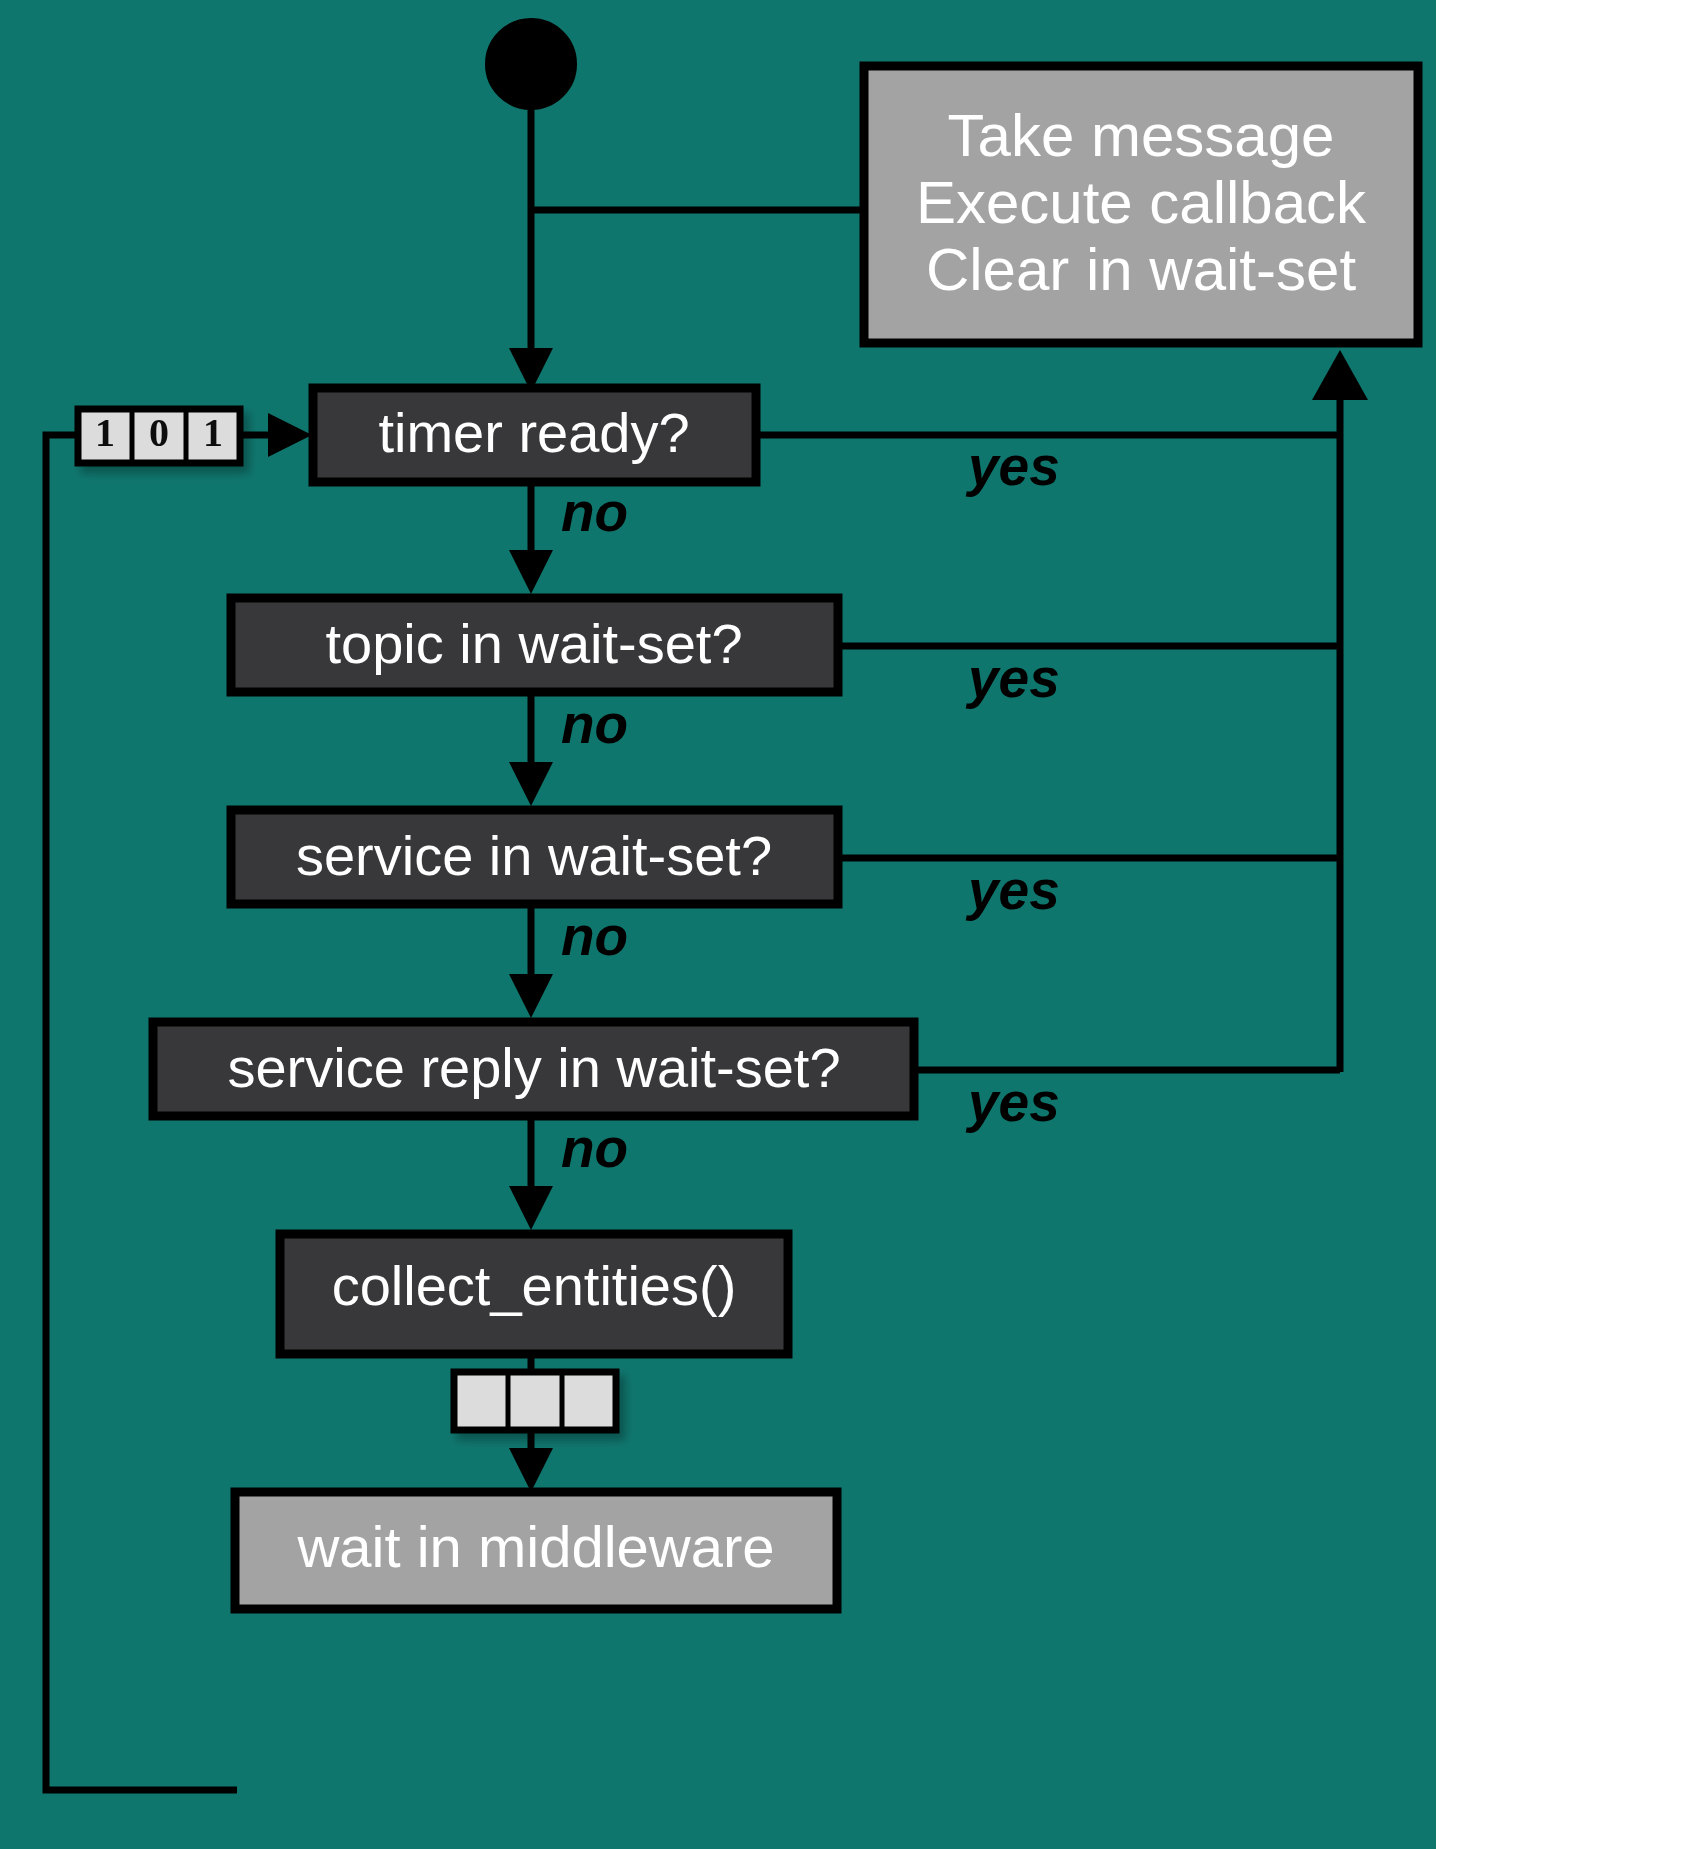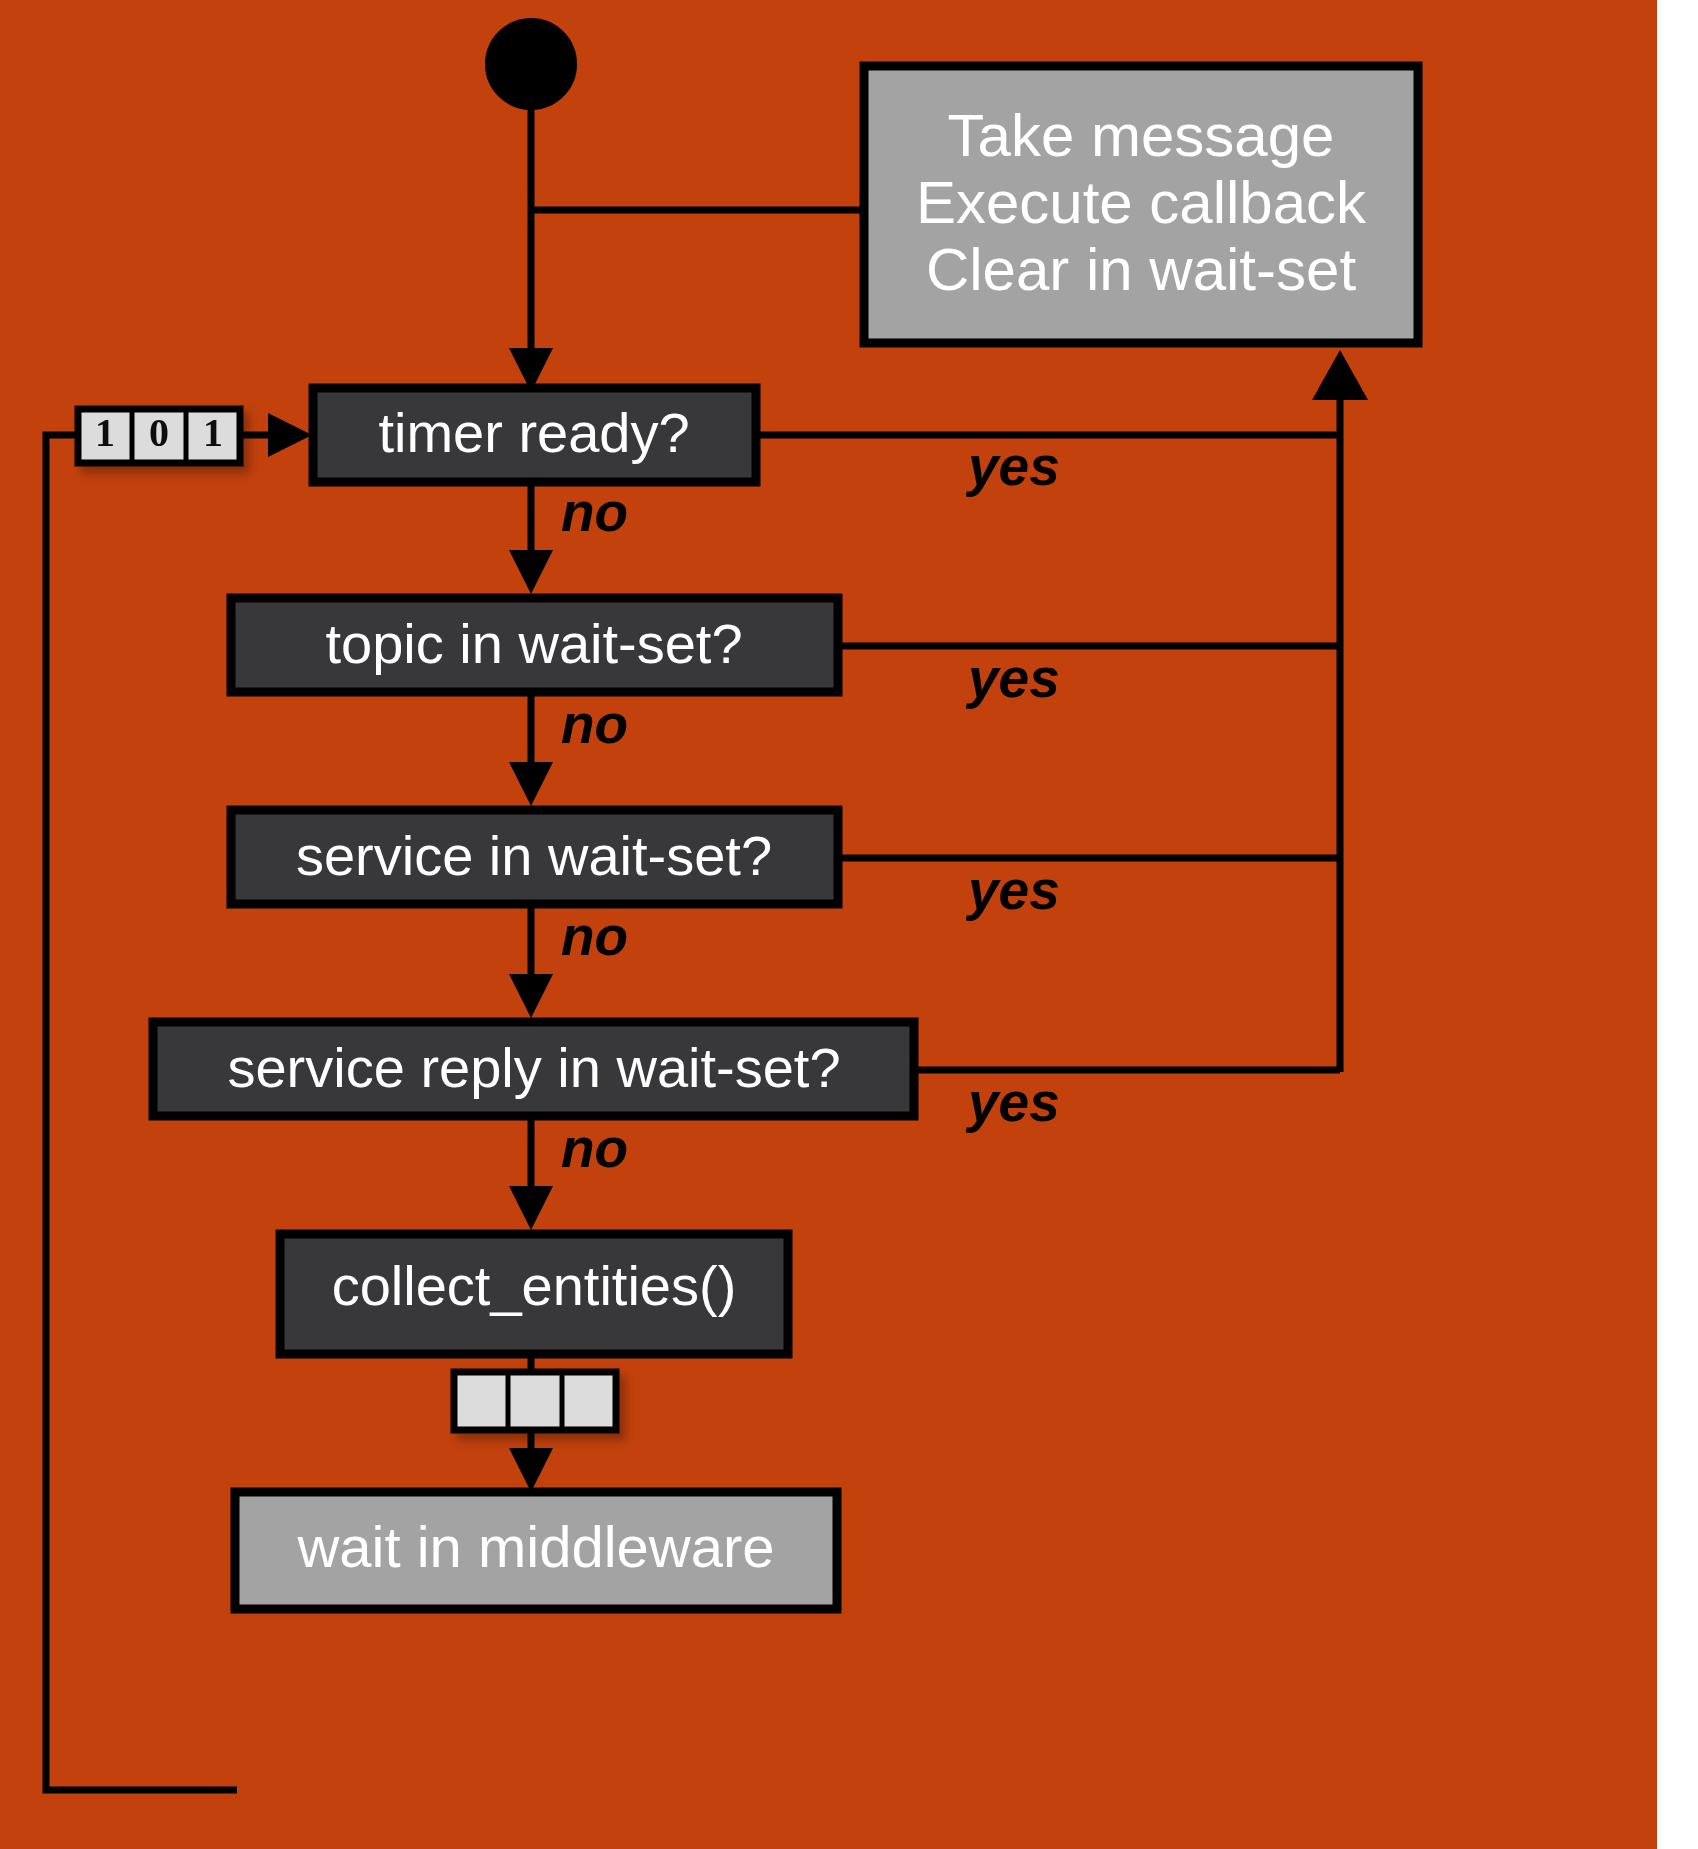--- a/index.html
+++ b/index.html
@@ -8,23 +8,23 @@
     background: #ffffff;
   }
   body {
     width: 1698px;
     height: 1849px;
     overflow: hidden;
     font-family: "Liberation Sans", sans-serif;
   }
   #diagram-root {
     position: relative;
-    width: 1657px;
+    width: 1436px;
     height: 1849px;
-    background: #c2410c;
+    background: #0f766e;
   }
   svg.flow {
     position: absolute;
     top: 0;
     left: 0;
     width: 1698px;
     height: 1849px;
     display: block;
   }
   .node-box-text {

